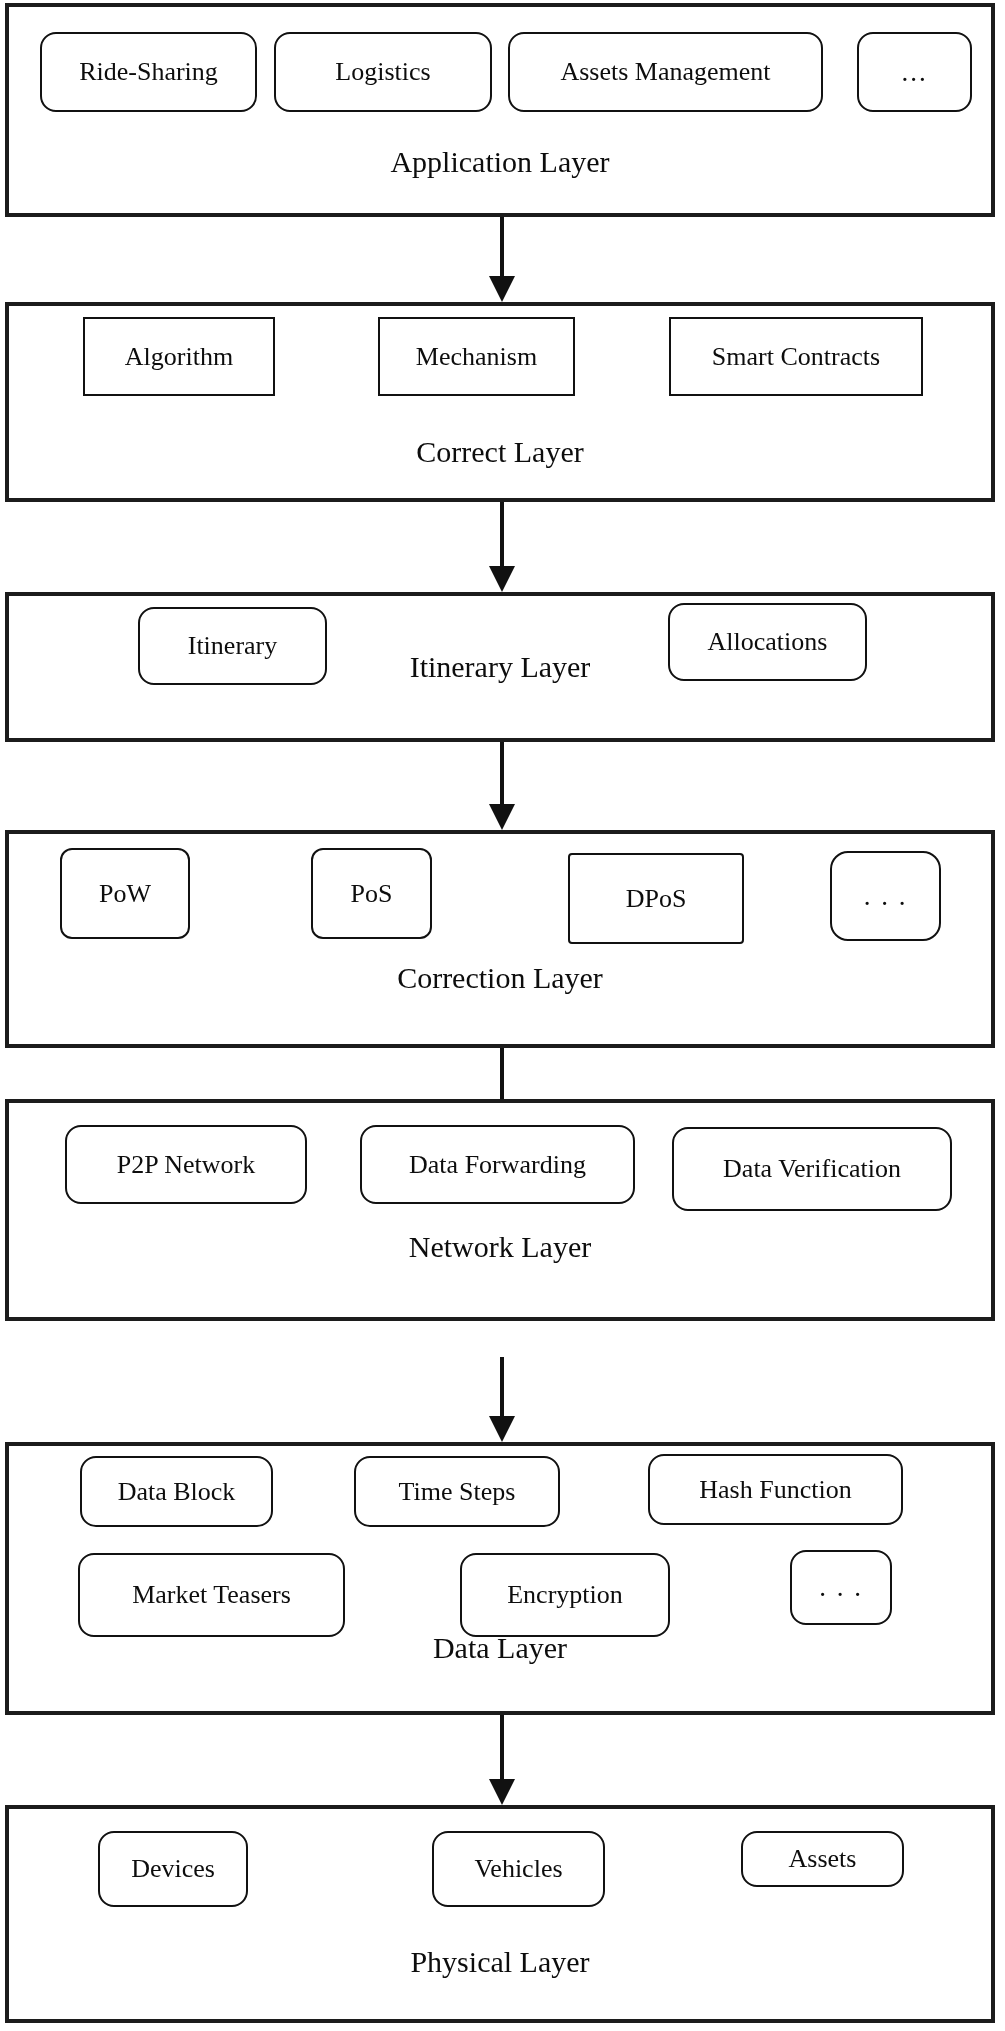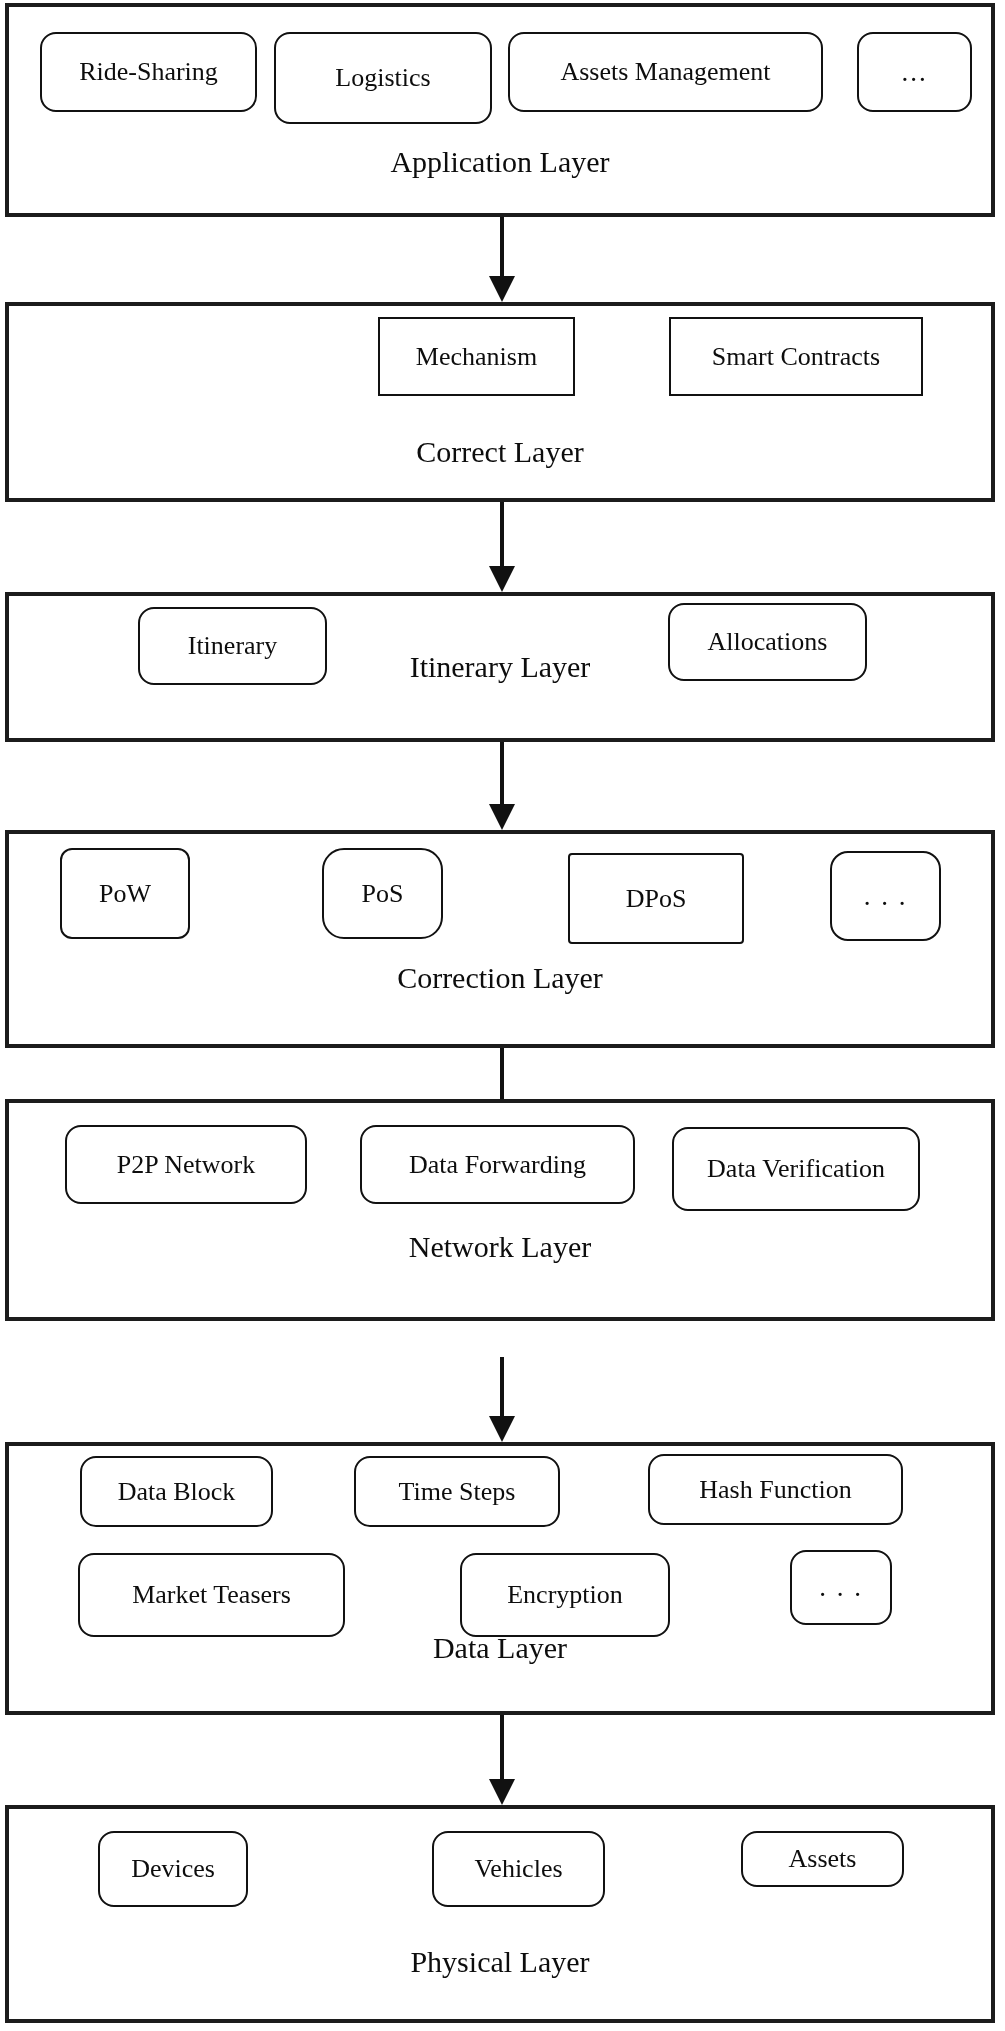--- a/index.html
+++ b/index.html
@@ -35,38 +35,41 @@
 </style>
 </head>
 <body>
 
 <div class="canvas">
 
   <section class="layer" style="top:3px;height:214px">
     <div class="node" style="left:31px;top:25px;width:217px;height:80px">
       <span>Ride-Sharing</span>
       </div>
-    <div class="node" style="left:265px;top:25px;width:218px;height:92px">
+    <div class="node" style="left:265px;top:25px;width:218px;height:80px">
       <span>Logistics</span>
       </div>
     <div class="node" style="left:499px;top:25px;width:315px;height:80px">
       <span>Assets Management</span>
       </div>
     <div class="node dots" style="left:848px;top:25px;width:115px;height:80px">
       <span>...</span>
       </div>
     <div class="layer-label" style="top:130px">Application Layer</div>
   </section>
 
   <div class="arrow" style="top:217px;height:85px">
     <div class="stem"></div>
     <div class="head"></div>
   </div>
 
   <section class="layer" style="top:302px;height:200px">
+    <div class="node sq" style="left:74px;top:11px;width:192px;height:79px">
+      <span>Algorithm</span>
+      </div>
     <div class="node sq" style="left:369px;top:11px;width:197px;height:79px">
       <span>Mechanism</span>
       </div>
     <div class="node sq" style="left:660px;top:11px;width:254px;height:79px">
       <span>Smart Contracts</span>
       </div>
     <div class="layer-label" style="top:121px">Correct Layer</div>
   </section>
 
   <div class="arrow" style="top:502px;height:90px">
@@ -86,21 +89,21 @@
 
   <div class="arrow" style="top:742px;height:88px">
     <div class="stem"></div>
     <div class="head"></div>
   </div>
 
   <section class="layer" style="top:830px;height:218px">
     <div class="node" style="left:51px;top:14px;width:130px;height:91px;border-radius:12px">
       <span>PoW</span>
       </div>
-    <div class="node" style="left:313px;top:14px;width:121px;height:91px;border-radius:22px">
+    <div class="node" style="left:302px;top:14px;width:121px;height:91px;border-radius:12px">
       <span>PoS</span>
       </div>
     <div class="node" style="left:559px;top:19px;width:176px;height:91px;border-radius:4px">
       <span>DPoS</span>
       </div>
     <div class="node dots" style="left:821px;top:17px;width:111px;height:90px;border-radius:18px">
       <span>. . .</span>
       </div>
     <div class="layer-label" style="top:119px">Correction Layer</div>
   </section>
@@ -110,21 +113,21 @@
     <div class="head"></div>
   </div>
 
   <section class="layer" style="top:1099px;height:222px">
     <div class="node" style="left:56px;top:22px;width:242px;height:79px">
       <span>P2P Network</span>
       </div>
     <div class="node" style="left:351px;top:22px;width:275px;height:79px">
       <span>Data Forwarding</span>
       </div>
-    <div class="node" style="left:663px;top:24px;width:248px;height:84px">
+    <div class="node" style="left:663px;top:24px;width:280px;height:84px">
       <span>Data Verification</span>
       </div>
     <div class="layer-label" style="top:119px">Network Layer</div>
   </section>
 
   <div class="arrow" style="top:1357px;height:85px">
     <div class="stem"></div>
     <div class="head"></div>
   </div>
 

